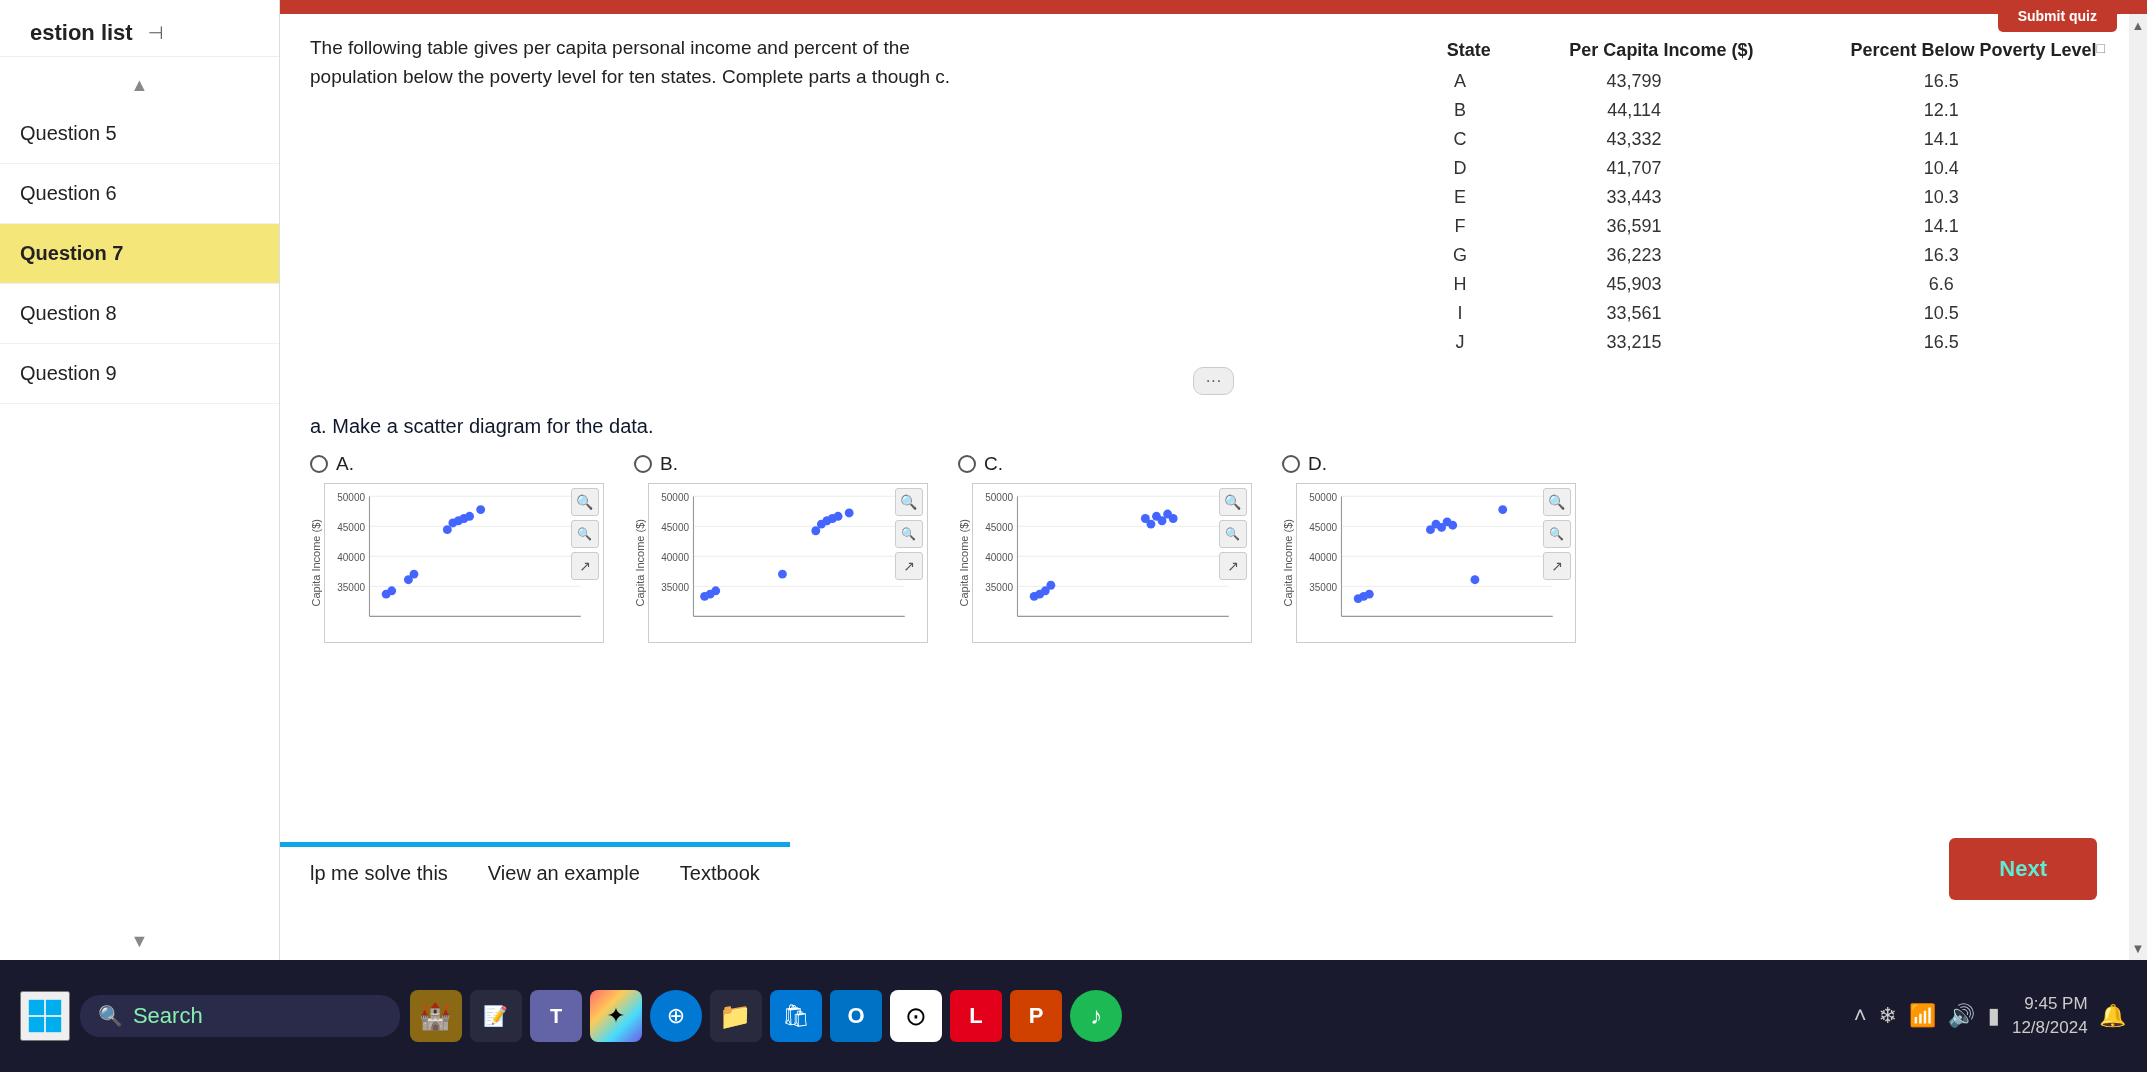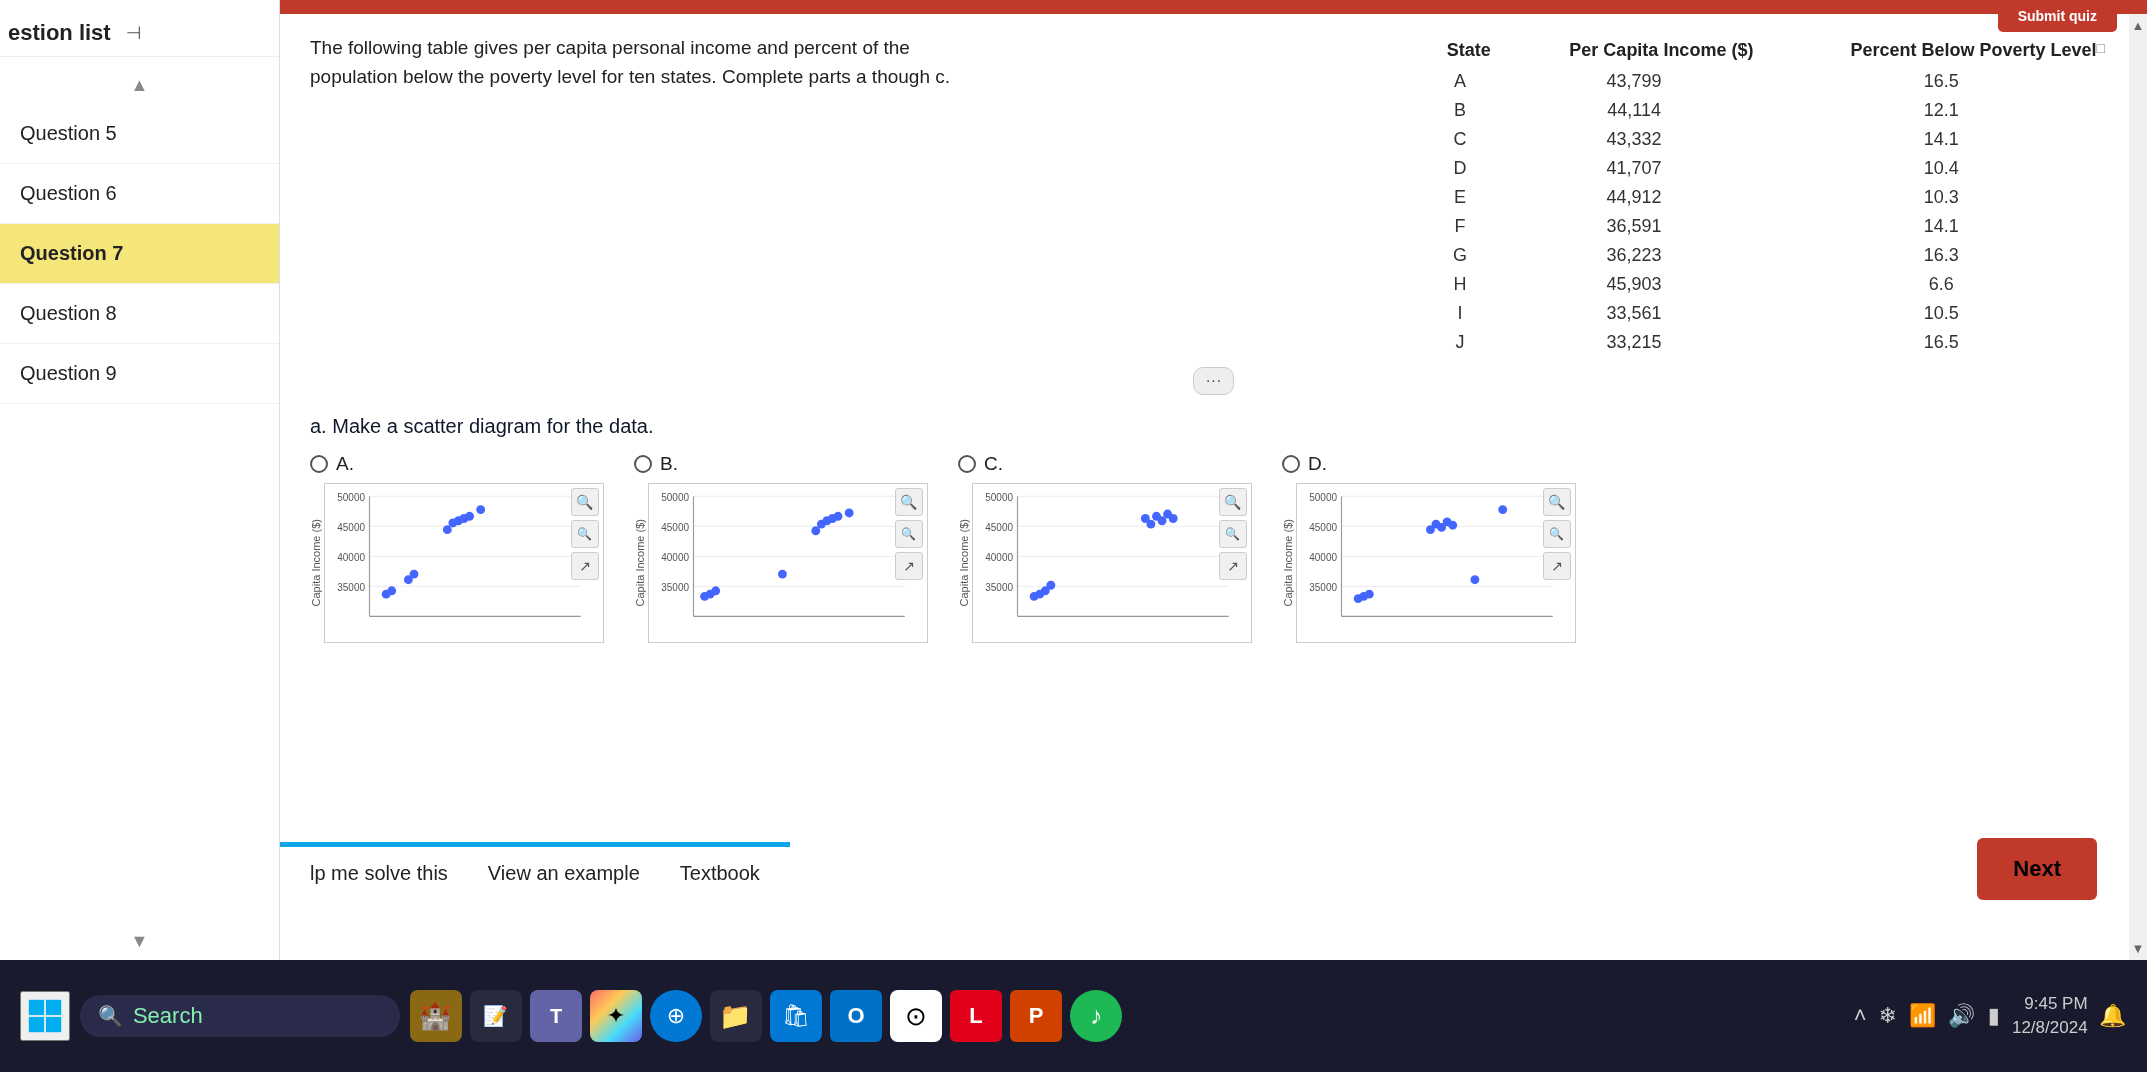--- a/index.html
+++ b/index.html
@@ -28,21 +28,21 @@
       background: #fff;
       border-right: 1px solid #ddd;
       display: flex;
       flex-direction: column;
       padding-top: 10px;
     }
 
     .sidebar-header {
       display: flex;
       align-items: center;
-      padding: 10px 8px;
+      padding: 10px 30px;
       border-bottom: 1px solid #eee;
       margin-bottom: 10px;
     }
 
     .sidebar-header-text {
       font-size: 22px;
       font-weight: bold;
       color: #222;
     }
 
@@ -247,23 +247,23 @@
       border: none;
       cursor: pointer;
       text-decoration: none;
     }
 
     .next-btn {
       position: absolute;
       bottom: 10px;
       right: 30px;
       background: #c0392b;
-      color: #000000;
+      color: #5eead4;
       border: none;
-      padding: 18px 36px;
+      padding: 18px 50px;
       font-size: 22px;
       font-weight: bold;
       cursor: pointer;
       border-radius: 6px;
     }
 
     
     .taskbar {
       position: absolute;
       bottom: 0;
@@ -464,21 +464,21 @@
                   <td>43,332</td>
                   <td>14.1</td>
                 </tr>
                 <tr>
                   <td class="state-col">D</td>
                   <td>41,707</td>
                   <td>10.4</td>
                 </tr>
                 <tr>
                   <td class="state-col">E</td>
-                  <td>44,912</td>
+                  <td>33,443</td>
                   <td>10.3</td>
                 </tr>
                 <tr>
                   <td class="state-col">F</td>
                   <td>36,591</td>
                   <td>14.1</td>
                 </tr>
                 <tr>
                   <td class="state-col">G</td>
                   <td>36,223</td>

